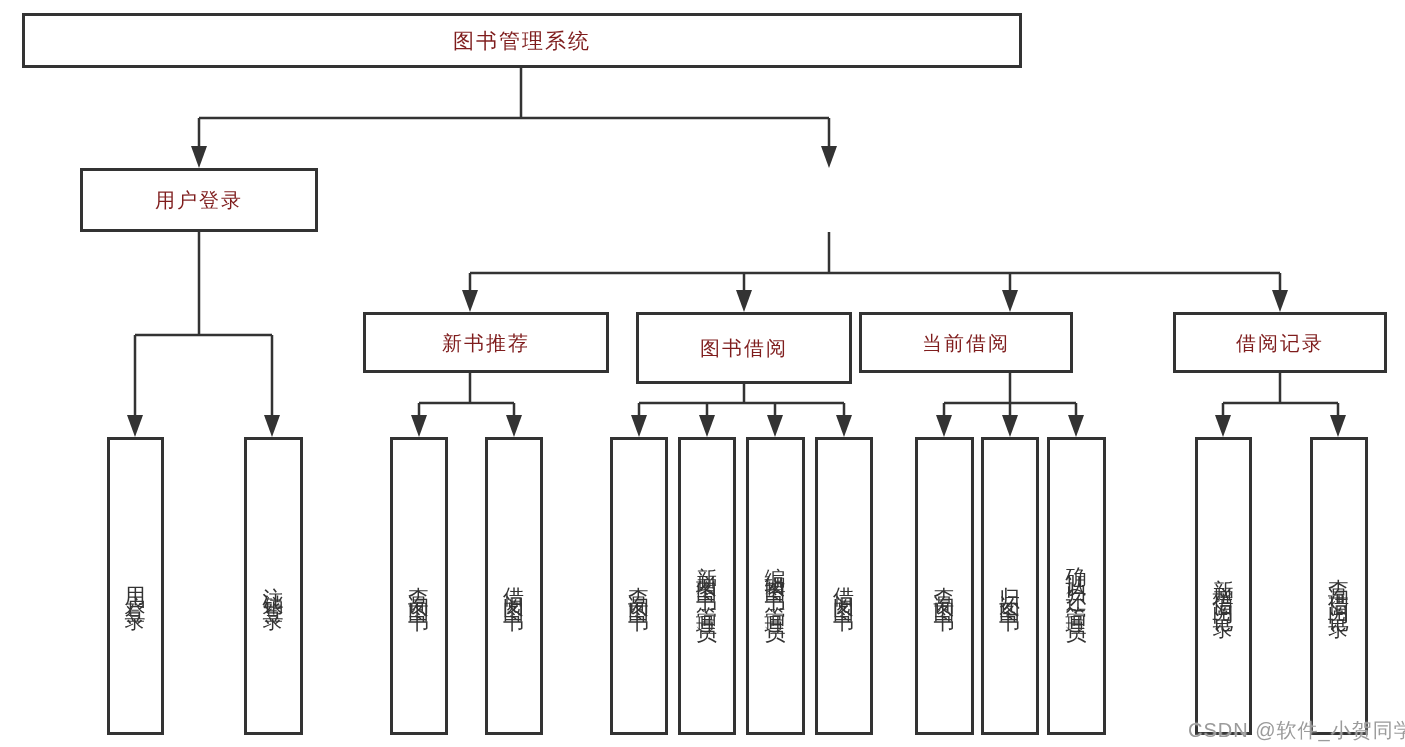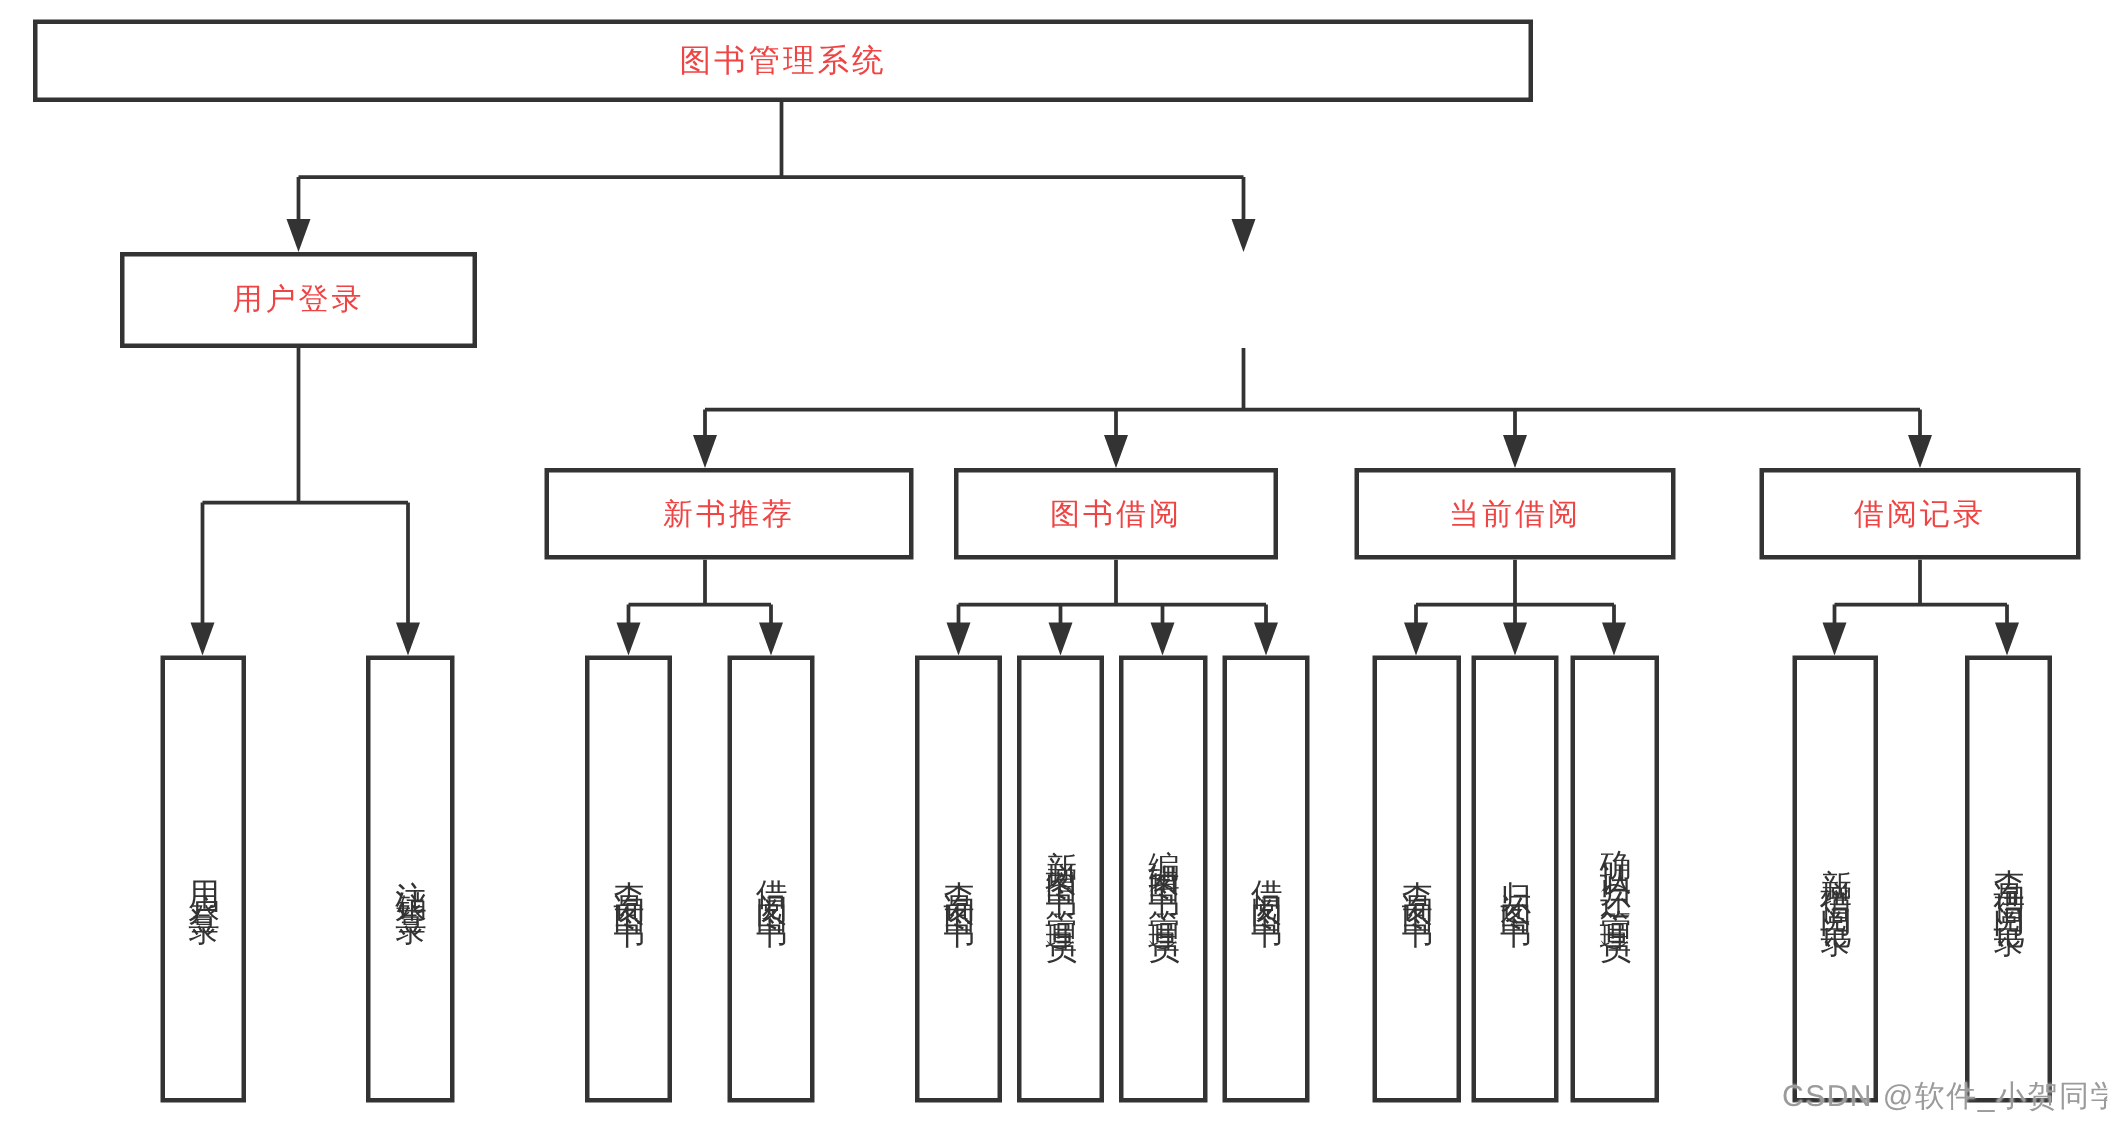--- a/index.html
+++ b/index.html
@@ -29,21 +29,21 @@
   }
   .connectors polygon.head {
     fill: #333333;
     stroke: none;
   }
   .node {
     position: absolute;
     box-sizing: border-box;
     border: 3px solid #333333;
     background: #ffffff;
-    color: #ef4444;
+    color: #7f1d1d;
     display: flex;
     align-items: center;
     justify-content: center;
     text-align: right;
     font-size: 20px;
     letter-spacing: 2px;
     line-height: 1;
     white-space: nowrap;
   }
   .node.root {
@@ -117,22 +117,22 @@
       <polygon class="head" points="1215,415 1231,415 1223,437"></polygon>
       <polygon class="head" points="1330,415 1346,415 1338,437"></polygon>
     </g>
   </svg>
 
   <div class="node root" style="left:22px; top:13px; width:1000px; height:55px;">图书管理系统</div>
 
   <div class="node" style="left:80px; top:168px; width:238px; height:64px;">用户登录</div>
 
   <div class="node" style="left:363px; top:312px; width:246px; height:61px;">新书推荐</div>
-  <div class="node" style="left:636px; top:312px; width:216px; height:61px;">图书借阅</div>
-  <div class="node" style="left:903px; top:312px; width:214px; height:61px;">当前借阅</div>
+  <div class="node" style="left:636px; top:312px; width:216px; height:72px;">图书借阅</div>
+  <div class="node" style="left:859px; top:312px; width:214px; height:61px;">当前借阅</div>
   <div class="node" style="left:1173px; top:312px; width:214px; height:61px;">借阅记录</div>
 
   <div class="leaf" style="left:107px; top:437px; width:57px; height:298px;">用户登录</div>
   <div class="leaf" style="left:244px; top:437px; width:59px; height:298px;">注销登录</div>
 
   <div class="leaf" style="left:390px; top:437px; width:58px; height:298px;">查询图书</div>
   <div class="leaf" style="left:485px; top:437px; width:58px; height:298px;">借阅图书</div>
 
   <div class="leaf" style="left:610px; top:437px; width:58px; height:298px;">查询图书</div>
   <div class="leaf" style="left:678px; top:437px; width:58px; height:298px;">新增图书（管理员）</div>

